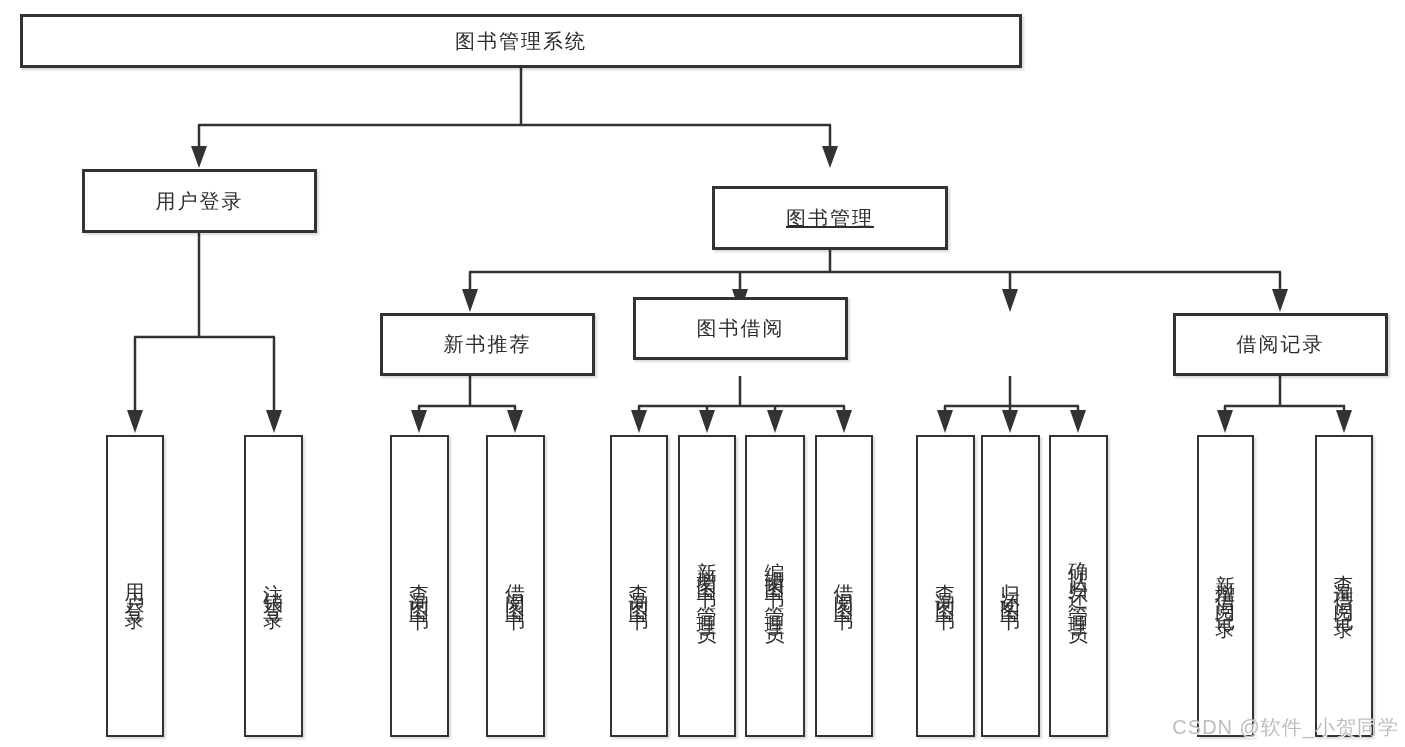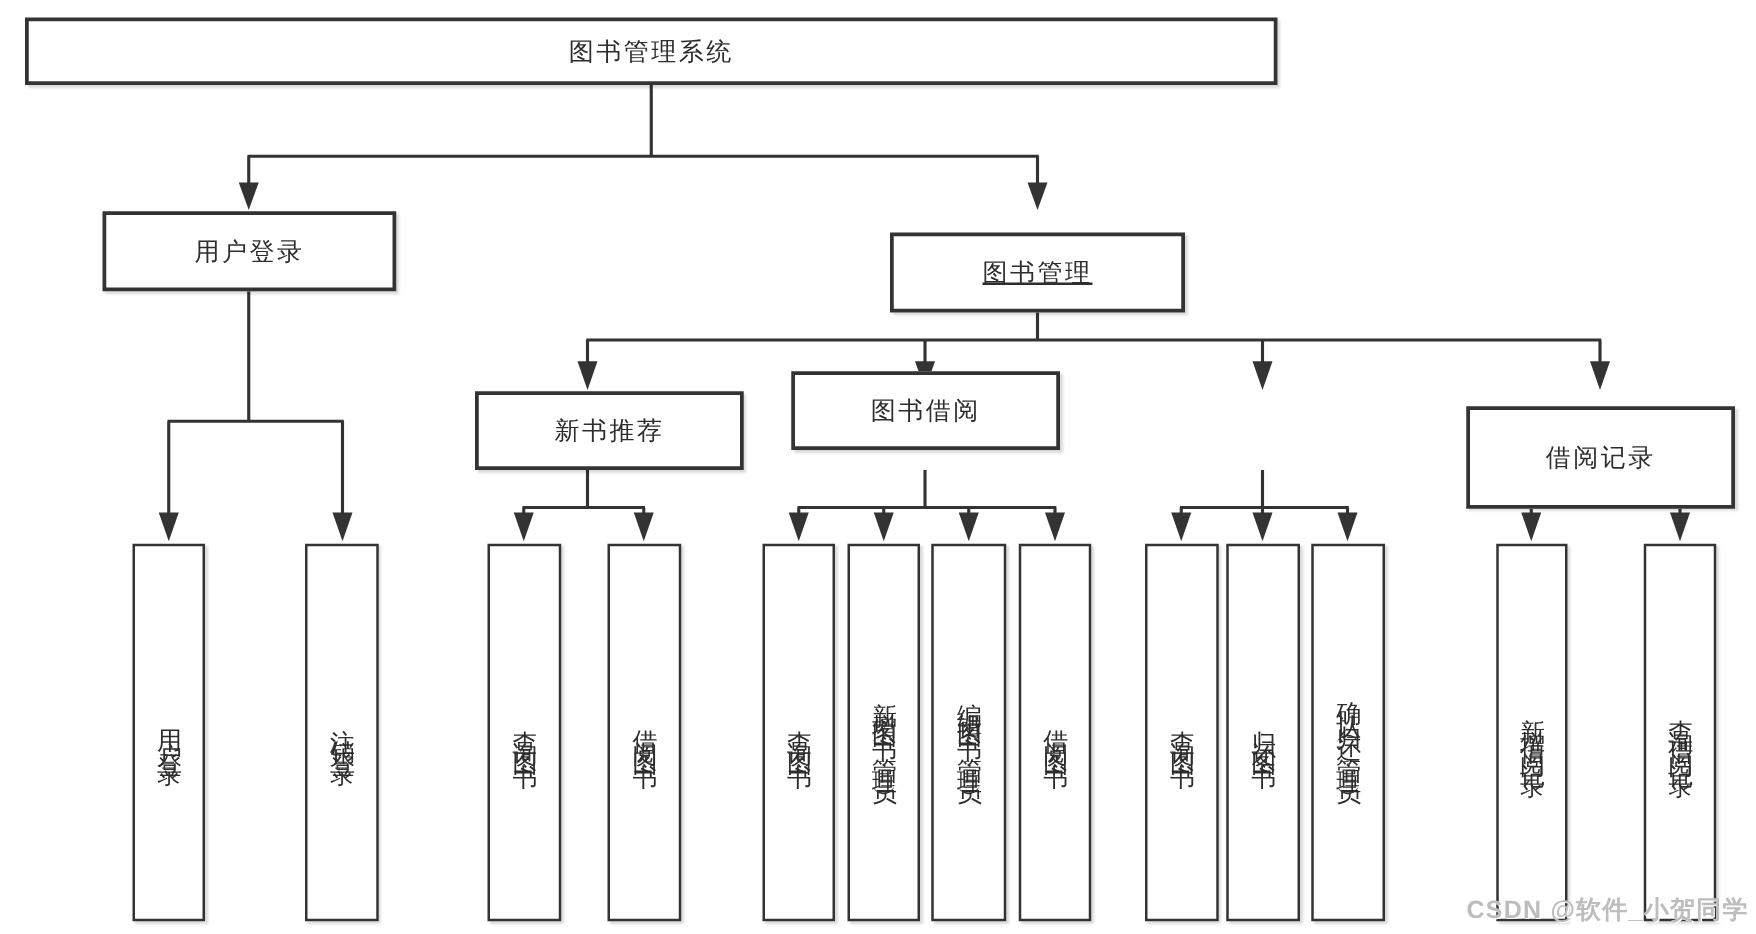--- a/index.html
+++ b/index.html
@@ -19,21 +19,20 @@
   }
   .leaf { border-width:2.5px; letter-spacing:0; }
   .vtext {
     writing-mode:vertical-rl; text-orientation:mixed;
     letter-spacing:9px; line-height:1; white-space:nowrap;
   }
   #watermark {
     position:absolute; right:6px; top:714px; z-index:2;
     font-size:20px; color:#bdbdbd; letter-spacing:1px;
     text-shadow:1px 1px 0 #ffffff;
-    font-weight:bold;
   }
 </style>
 </head>
 <body>
 
 <div id="canvas">
 
   <svg id="connector-svg" width="1405" height="747" viewBox="0 0 1405 747">
     <path d="M521,68 V125 M198,125 H831 M199,125 V150 M830,125 V150
              M199,233 V337 M134,337 H275 M135,337 V416 M274,337 V416
@@ -65,21 +64,21 @@
     </g>
   </svg>
 
   <div class="box" style="left:20px; top:14px; width:1002px; height:54px;">图书管理系统</div>
 
   <div class="box" style="left:82px; top:169px; width:235px; height:64px;">用户登录</div>
   <div class="box" style="left:712px; top:186px; width:236px; height:64px;text-decoration:underline;">图书管理</div>
 
   <div class="box" style="left:363px; top:313px; width:215px; height:63px;margin-left:17px;">新书推荐</div>
   <div class="box" style="left:633px; top:297px; width:215px; height:63px;">图书借阅</div>
-  <div class="box" style="left:1173px; top:313px; width:215px; height:82px;margin-top:12px;">借阅记录</div>
+  <div class="box" style="left:1173px; top:313px; width:215px; height:63px;">借阅记录</div>
 
   <div class="box leaf vtext" style="left:106px; top:435px; width:58px; height:302px;">用户登录</div>
   <div class="box leaf vtext" style="left:244px; top:435px; width:59px; height:302px;">注销登录</div>
 
   <div class="box leaf vtext" style="left:390px; top:435px; width:59px; height:302px;">查询图书</div>
   <div class="box leaf vtext" style="left:486px; top:435px; width:59px; height:302px;">借阅图书</div>
 
   <div class="box leaf vtext" style="left:610px; top:435px; width:58px; height:302px;">查询图书</div>
   <div class="box leaf vtext" style="left:678px; top:435px; width:58px; height:302px;">新增图书（管理员）</div>
   <div class="box leaf vtext" style="left:745px; top:435px; width:60px; height:302px;">编辑图书（管理员）</div>

